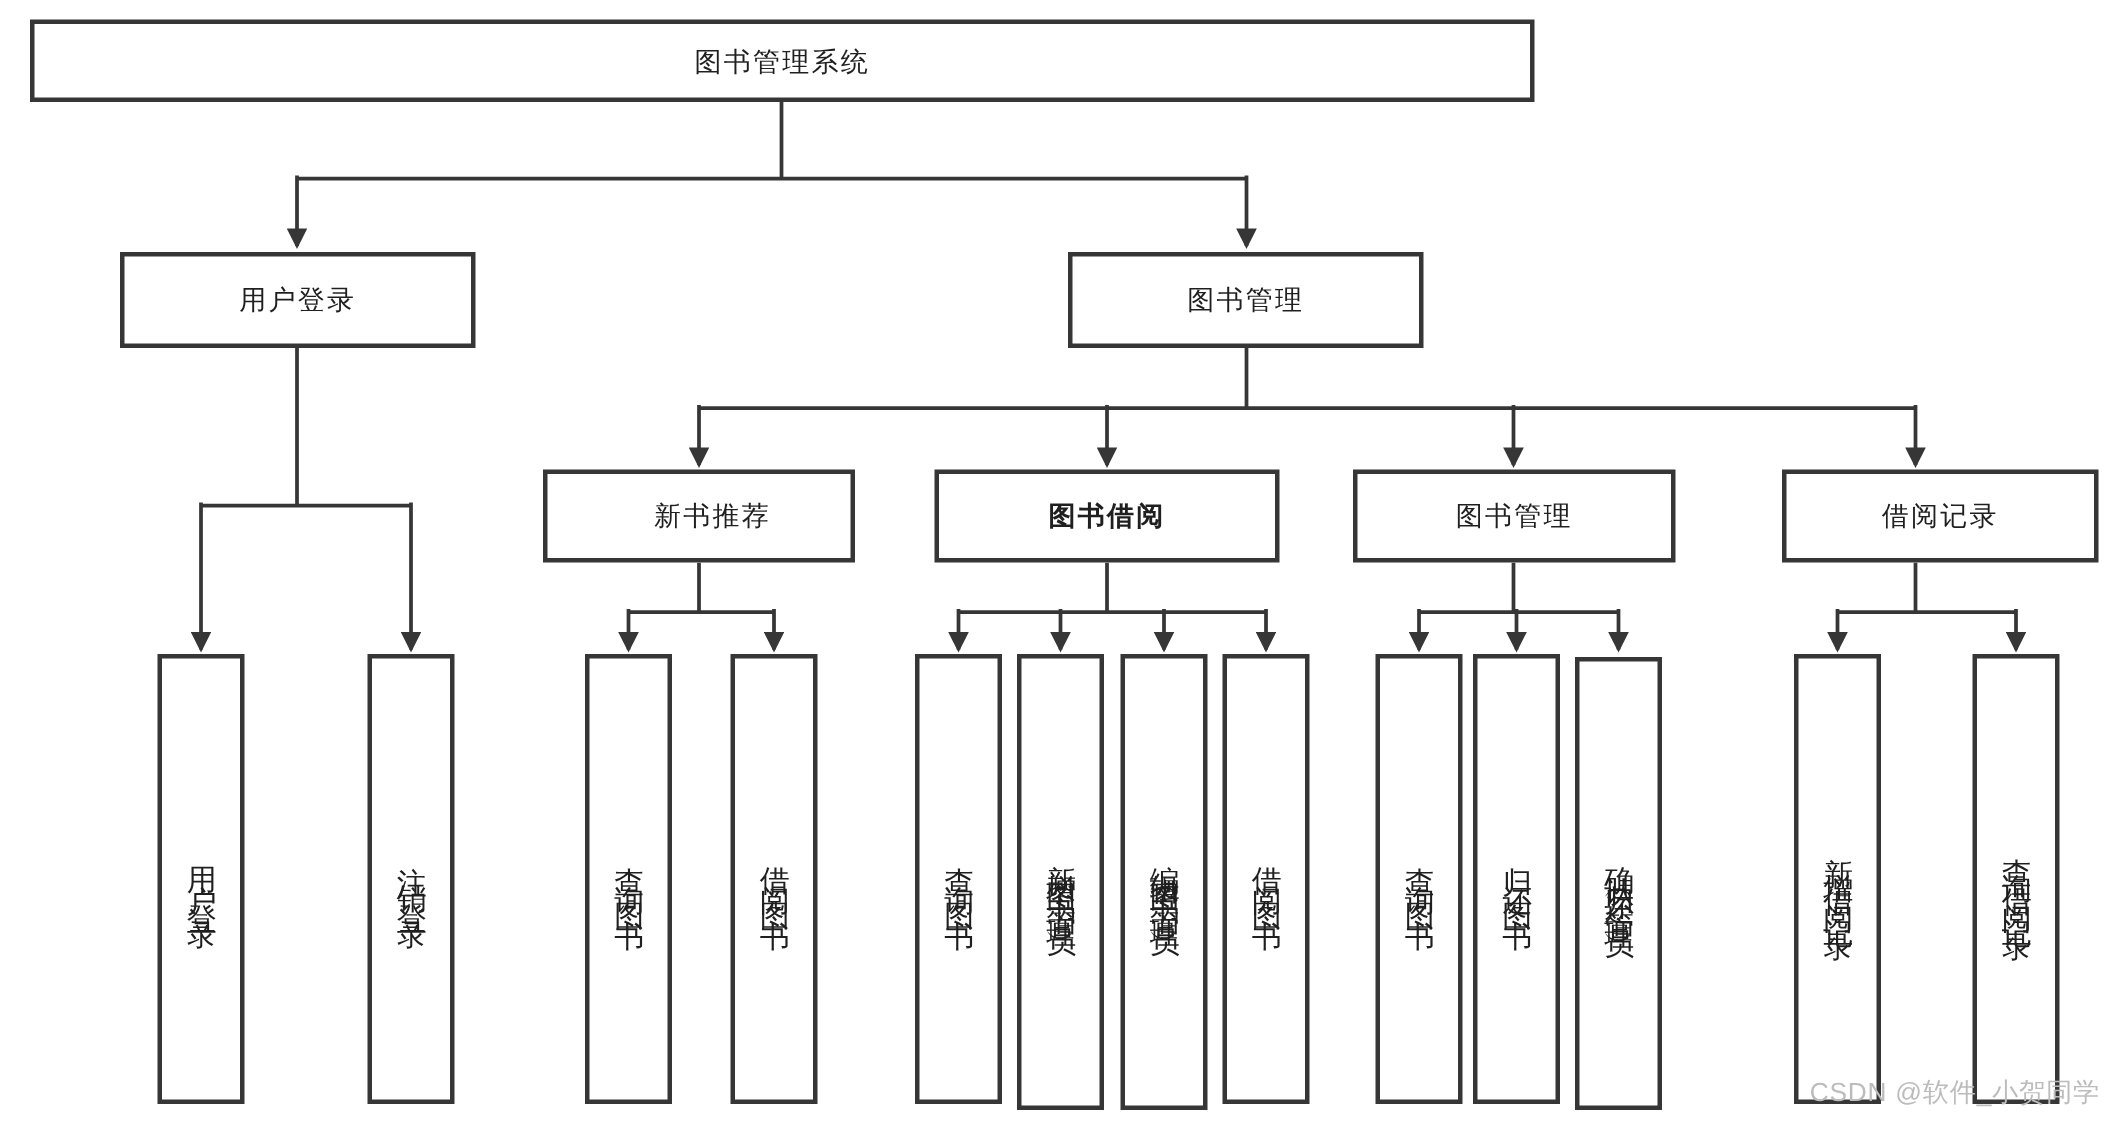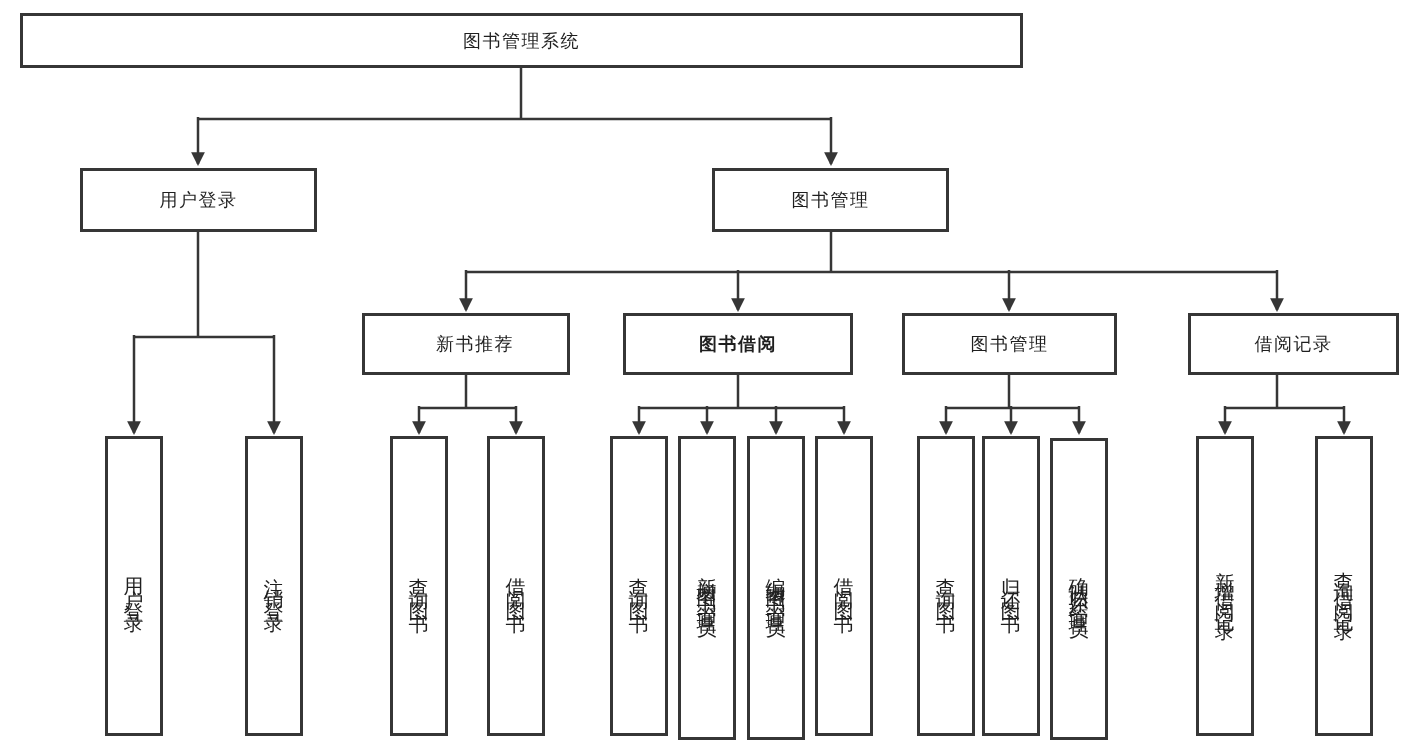--- a/index.html
+++ b/index.html
@@ -158,13 +158,14 @@
     <span>确认归还（管理员）</span>
   </div>
 
   <div class="node leaf ls-med" style="left:1196px;top:436px;width:58px;height:300px;">
     <span>新增借阅记录</span>
   </div>
   <div class="node leaf ls-med" style="left:1315px;top:436px;width:58px;height:300px;">
     <span>查询借阅记录</span>
   </div>
 
+  <div id="watermark">CSDN @软件_小贺同学</div>
 </div>
 
 </body></html>

